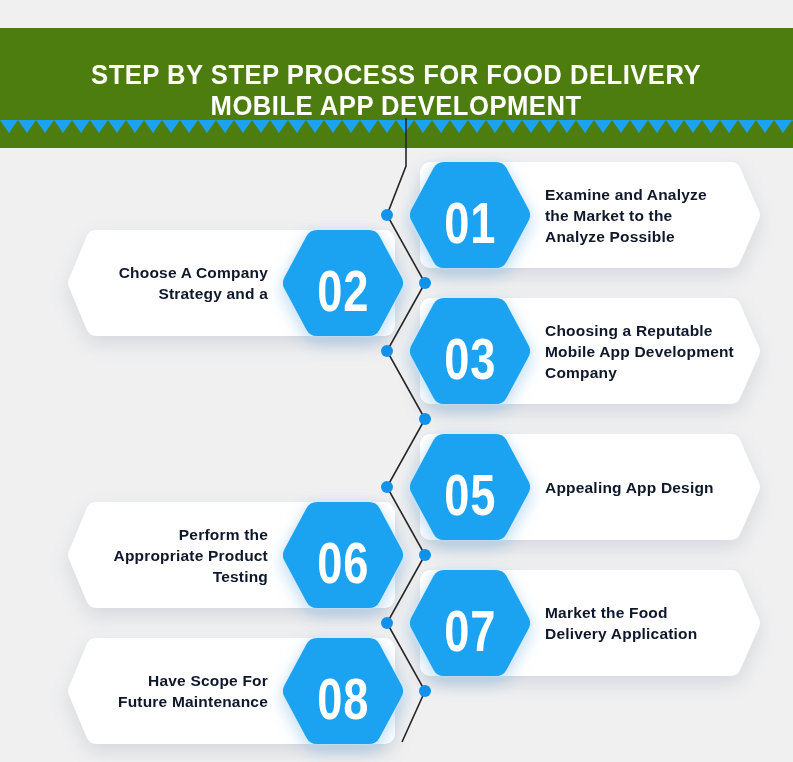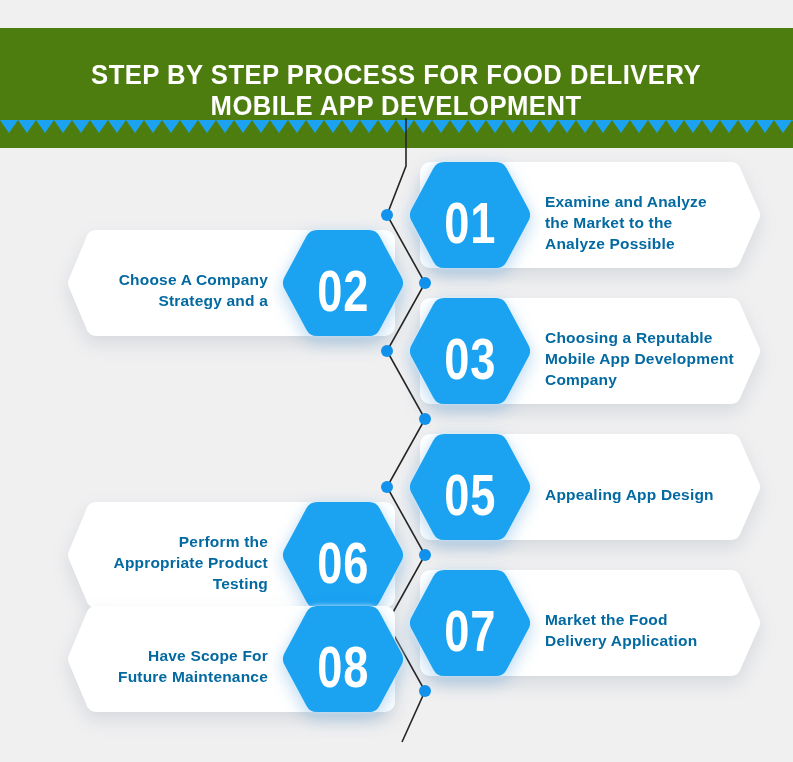--- a/index.html
+++ b/index.html
@@ -31,21 +31,21 @@
     filter:drop-shadow(0 0 2.5px #d7ecfb) drop-shadow(0 6px 8px rgba(30,130,210,.28));}
   .hex-wrap{position:absolute;top:0;width:124px;height:121px;z-index:4;
     display:flex;align-items:center;justify-content:center;}
   .hex-num{
     color:#ffffff;font-weight:bold;font-size:58px;line-height:1;
     transform:scaleX(.78);transform-origin:center;letter-spacing:1px;
   }
   .step-text{
     position:absolute;top:0;height:106px;z-index:4;
     display:flex;flex-direction:column;justify-content:center;
-    color:#0369a1;font-weight:bold;font-size:15.5px;line-height:21px;letter-spacing:.2px;margin-top:7px;
+    color:#0f172a;font-weight:bold;font-size:15.5px;line-height:21px;letter-spacing:.2px;
   }
   .step-text.left-side{left:85px;width:183px;text-align:right;}
   .step-text.right-side{left:545px;width:195px;text-align:left;}
   .hex-left{left:281px;}   
   .hex-right{left:408px;}  
 </style>
 </head>
 <body>
 
 <div class="canvas">
@@ -171,21 +171,21 @@
       <span>Delivery Application</span>
     </div>
     <svg class="hex-svg hex-right">
       <polygon points="14,53 36,12 88,12 110,53 88,94 36,94" fill="#1BA3F2" stroke="#1BA3F2" stroke-width="24" stroke-linejoin="round"></polygon>
     </svg>
     <div class="hex-wrap hex-right">
         <span class="hex-num">07</span>
       </div>
   </div>
 
-  <div class="step-row" style="top:606px">
+  <div class="step-row" style="top:638px">
     <svg class="card-svg" style="left:65px;width:338px">
       <polygon points="13,53 31,10 320,10 320,96 31,96" fill="#ffffff" stroke="#ffffff" stroke-width="20" stroke-linejoin="round"></polygon>
     </svg>
     <div class="step-text left-side">
       <span>Have Scope For</span>
       <span>Future Maintenance</span>
     </div>
     <svg class="hex-svg hex-left">
       <polygon points="14,53 36,12 88,12 110,53 88,94 36,94" fill="#1BA3F2" stroke="#1BA3F2" stroke-width="24" stroke-linejoin="round"></polygon>
     </svg>

